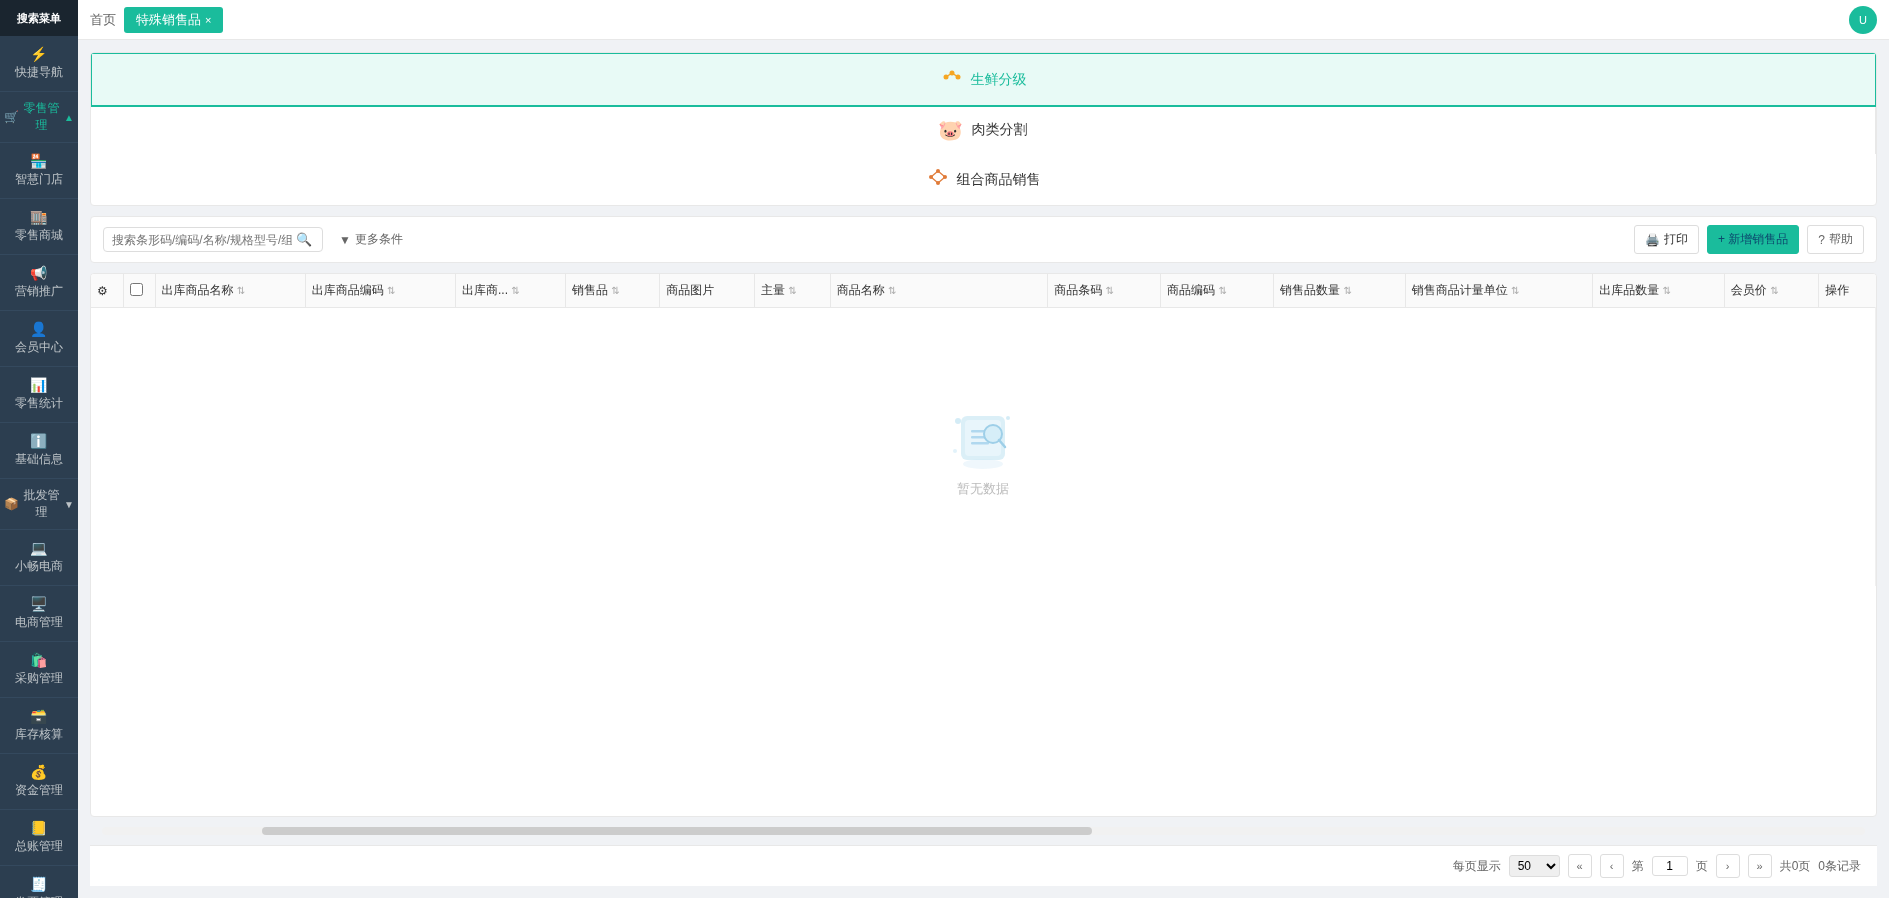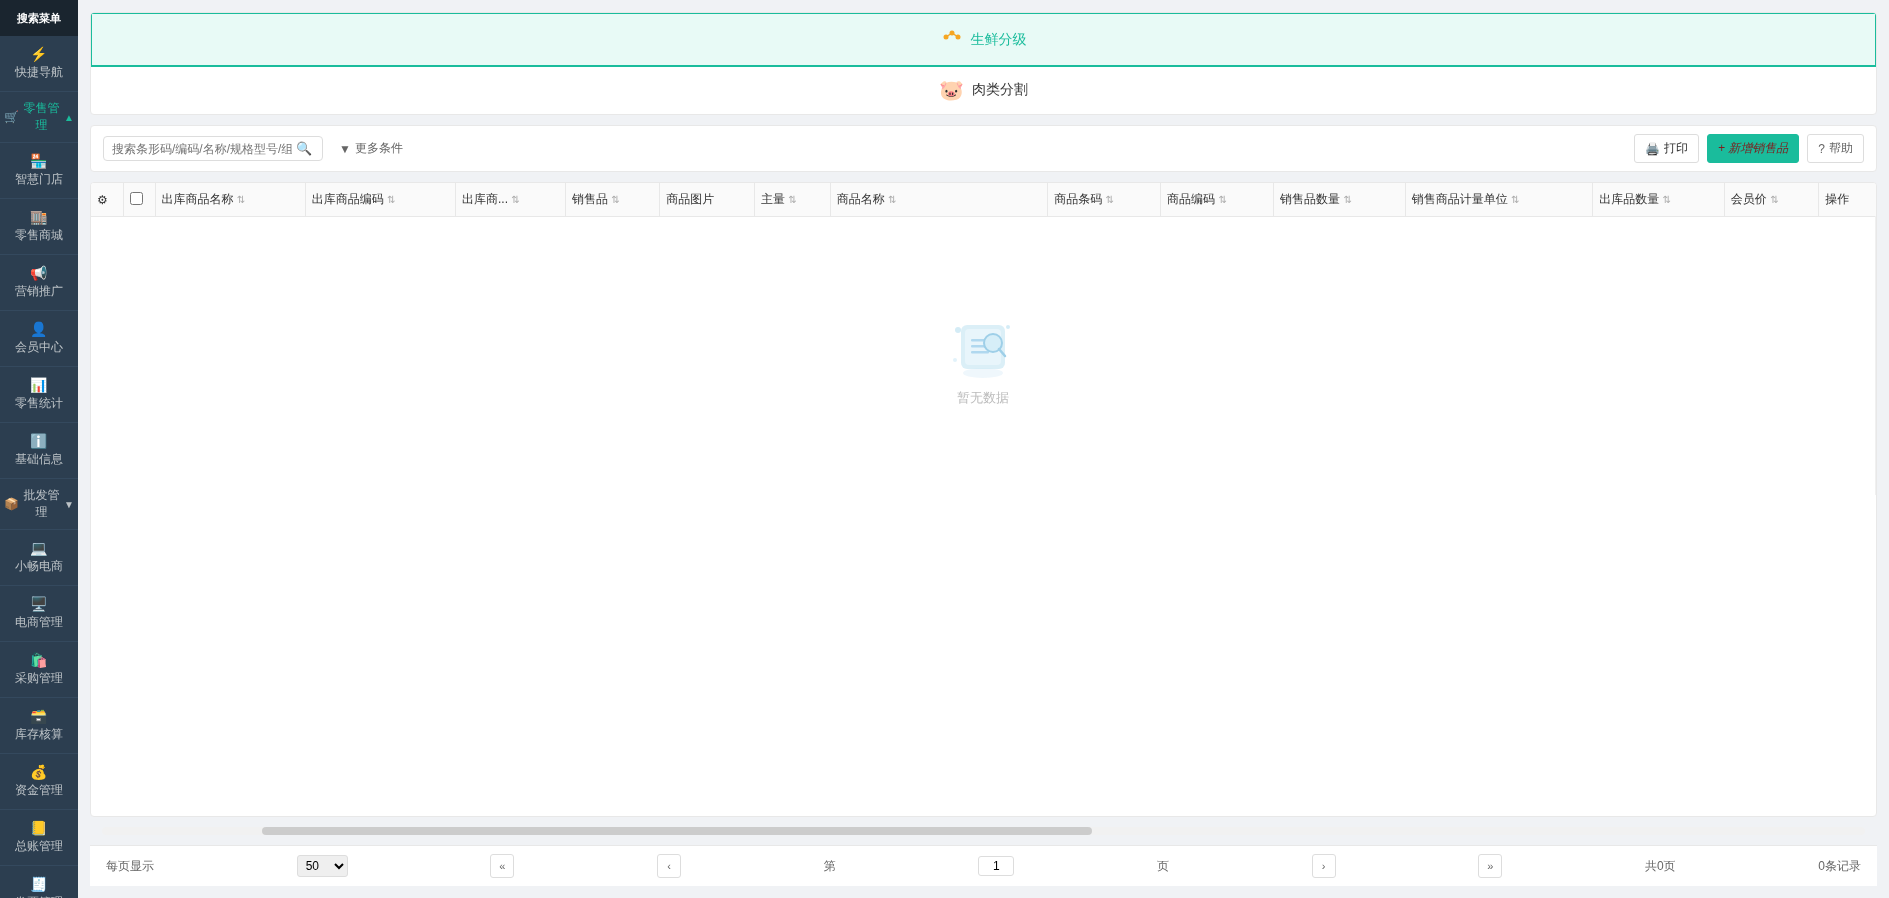--- a/index.html
+++ b/index.html
@@ -178,23 +178,22 @@
       padding: 5px 10px;
       border-radius: 3px;
       cursor: pointer;
       font-size: 12px;
       border: 1px solid #ddd;
       background: #fff;
       color: #333;
     }
     .btn-primary {
       background: #1abc9c;
-      color: #7f1d1d;
+      color: #0c4a6e;
       border-color: #1abc9c;
-      font-style: italic;
     }
     .btn-help {
       background: #fff;
       color: #666;
       border-color: #ddd;
     }
 
     
     .table-container {
       flex: 1;
@@ -240,21 +239,21 @@
       width: 80px;
       height: 80px;
     }
 
     
     .pagination {
       background: #fff;
       padding: 8px 16px;
       display: flex;
       align-items: center;
-      justify-content: space-between;
+      justify-content: flex-end;
       gap: 8px;
       font-size: 12px;
       color: #666;
       border-top: 1px solid #e8e8e8;
     }
     .pagination select {
       border: 1px solid #ddd;
       border-radius: 3px;
       padding: 2px 4px;
       font-size: 12px;
@@ -379,40 +378,66 @@
   </div>
   <div class="sidebar-item">
     <span class="icon">🧾</span>
     <span>发票管理</span>
   </div>
 
 </div>
 
 <div class="main">
 
+  <div class="topbar">
+    <span class="topbar-breadcrumb">首页</span>
+    <div class="topbar-tab">
+      <span>特殊销售品</span>
+      <span class="close">×</span>
+    </div>
+
+    <div style="margin-left:auto;display:flex;gap:8px;align-items:center;">
+      <div style="width:28px;height:28px;border-radius:50%;background:#1abc9c;display:flex;align-items:center;justify-content:center;color:#fff;font-size:11px;">U</div>
+    </div>
+  </div>
 
   <div class="content">
 
     <div class="category-tabs">
       <div class="category-tab active">
         <span class="tab-icon">
           
           <svg width="22" height="22" viewBox="0 0 22 22">
             <circle cx="5" cy="11" r="2.5" fill="#f5a623"></circle>
             <circle cx="11" cy="7" r="2.5" fill="#f5a623"></circle>
             <circle cx="17" cy="11" r="2.5" fill="#f5a623"></circle>
             <line x1="5" y1="11" x2="11" y2="7" stroke="#f5a623" stroke-width="1.5"></line>
             <line x1="11" y1="7" x2="17" y2="11" stroke="#f5a623" stroke-width="1.5"></line>
           </svg>
         </span>
         <span>生鲜分级</span>
       </div>
       <div class="category-tab">
         <span class="tab-icon">🐷</span>
         <span>肉类分割</span>
+      </div>
+      <div class="category-tab">
+        <span class="tab-icon">
+          <svg width="22" height="22" viewBox="0 0 22 22">
+            <circle cx="4" cy="11" r="2" fill="#e07b39"></circle>
+            <circle cx="11" cy="5" r="2" fill="#e07b39"></circle>
+            <circle cx="18" cy="11" r="2" fill="#e07b39"></circle>
+            <circle cx="11" cy="17" r="2" fill="#e07b39"></circle>
+            <line x1="4" y1="11" x2="11" y2="5" stroke="#e07b39" stroke-width="1.2"></line>
+            <line x1="11" y1="5" x2="18" y2="11" stroke="#e07b39" stroke-width="1.2"></line>
+            <line x1="18" y1="11" x2="11" y2="17" stroke="#e07b39" stroke-width="1.2"></line>
+            <line x1="11" y1="17" x2="4" y2="11" stroke="#e07b39" stroke-width="1.2"></line>
+          </svg>
+        </span>
+        <span>组合商品销售</span>
       </div>
     </div>
 
     <div class="toolbar">
       <div class="toolbar-left">
         <div class="search-box">
           <input type="text" placeholder="搜索条形码/编码/名称/规格型号/组合" style="">
           <span style="color:#aaa;font-size:13px;">🔍</span>
         </div>
         <div class="filter-btn">

